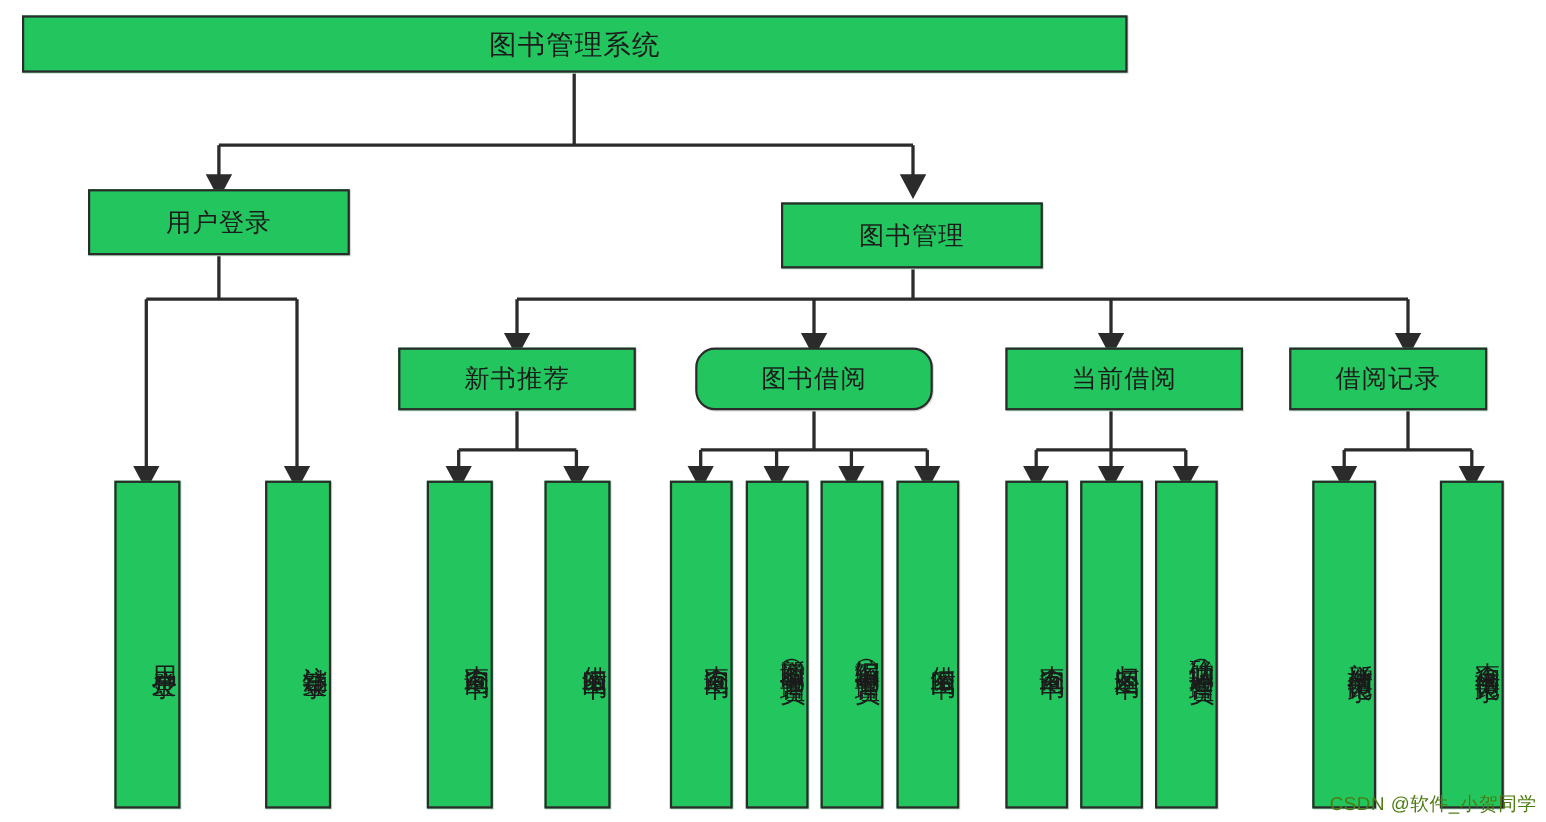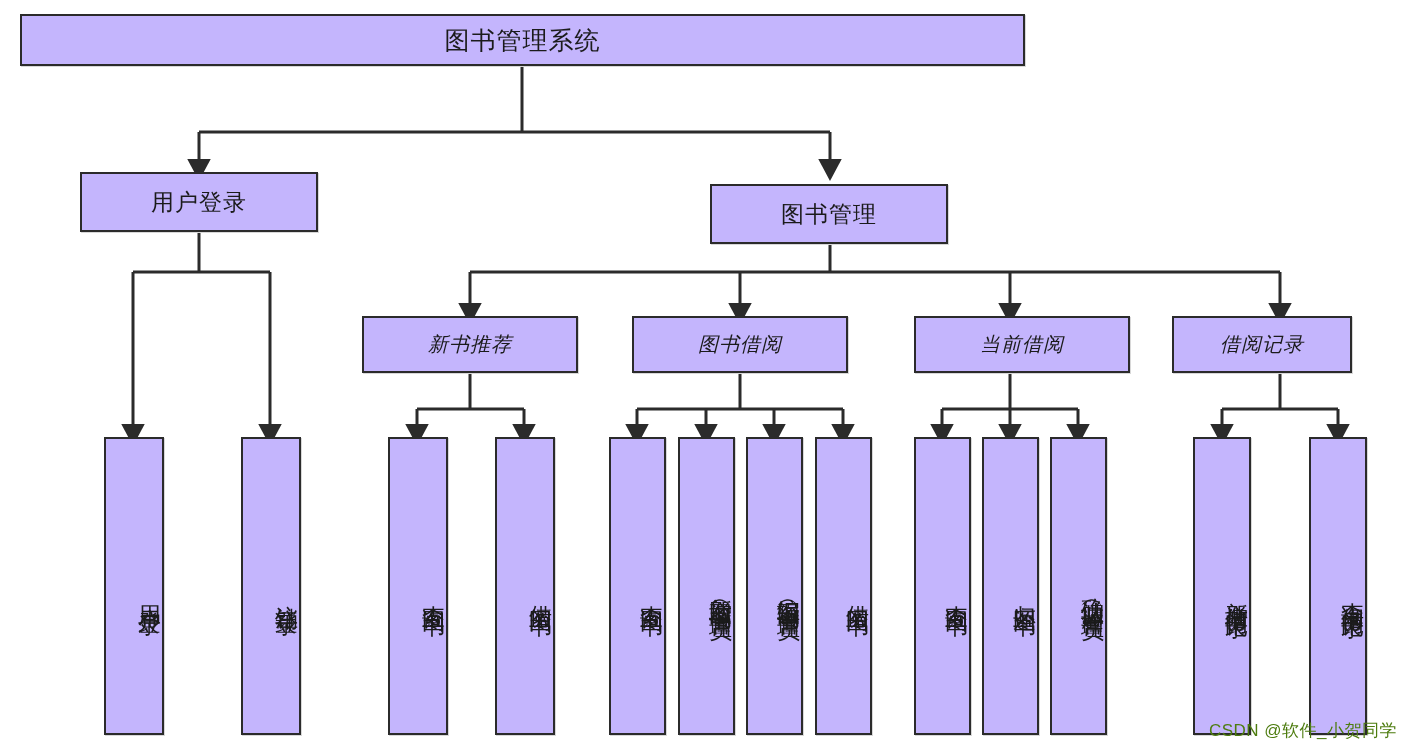--- a/index.html
+++ b/index.html
@@ -6,35 +6,35 @@
   html,body{margin:0;padding:0;background:#ffffff;}
   body{
     font-family:"Liberation Sans","DejaVu Sans",sans-serif;
     width:1405px;height:747px;overflow:hidden;
   }
   #canvas{position:relative;width:1405px;height:747px;background:#fff;}
   svg#wires{position:absolute;left:0;top:0;width:1405px;height:747px;pointer-events:none;}
 
   .node{
     position:absolute;
-    background:#c4b5fd;
+    background:#22c55e;
     border:2px solid #2b2b2b;
     box-sizing:border-box;
     box-shadow:1px 1px 0 #d8d8d8;
   }
   .node .lbl{
     display:flex;align-items:center;justify-content:center;
     width:100%;height:100%;
     color:#1b1b1b;
     letter-spacing:1px;
     white-space:nowrap;
   }
   .node.root .lbl{font-size:25px;}
   .node.l2 .lbl{font-size:23px;}
-  .node.l3 .lbl{font-size:20px;font-style:italic;}
+  .node.l3 .lbl{font-size:23px;}
 
   .node.leaf{}
   .node.leaf .lbl{
     writing-mode:vertical-rl;
     text-orientation:upright;
     align-items:flex-start;
     justify-content:center;
     padding-top:14px;
     font-size:23px;
     line-height:1.05;
@@ -113,21 +113,21 @@
   <div class="node l2" style="left:80px;top:172px;width:238px;height:60px;">
     <span class="lbl">用户登录</span>
   </div>
   <div class="node l2" style="left:710px;top:172px;width:238px;height:60px;margin-top:12px;">
     <span class="lbl">图书管理</span>
   </div>
 
   <div class="node l3" style="left:362px;top:316px;width:216px;height:57px;">
     <span class="lbl">新书推荐</span>
   </div>
-  <div class="node l3" style="left:632px;top:316px;width:216px;height:57px;">
+  <div class="node l3" style="left:632px;top:316px;width:216px;height:57px;border-radius:18px;">
     <span class="lbl">图书借阅</span>
   </div>
   <div class="node l3" style="left:902px;top:316px;width:216px;height:57px;margin-left:12px;">
     <span class="lbl">当前借阅</span>
   </div>
   <div class="node l3" style="left:1172px;top:316px;width:180px;height:57px;">
     <span class="lbl">借阅记录</span>
   </div>
 
   <div class="node leaf" style="left:104px;top:437px;width:60px;height:298px;">

